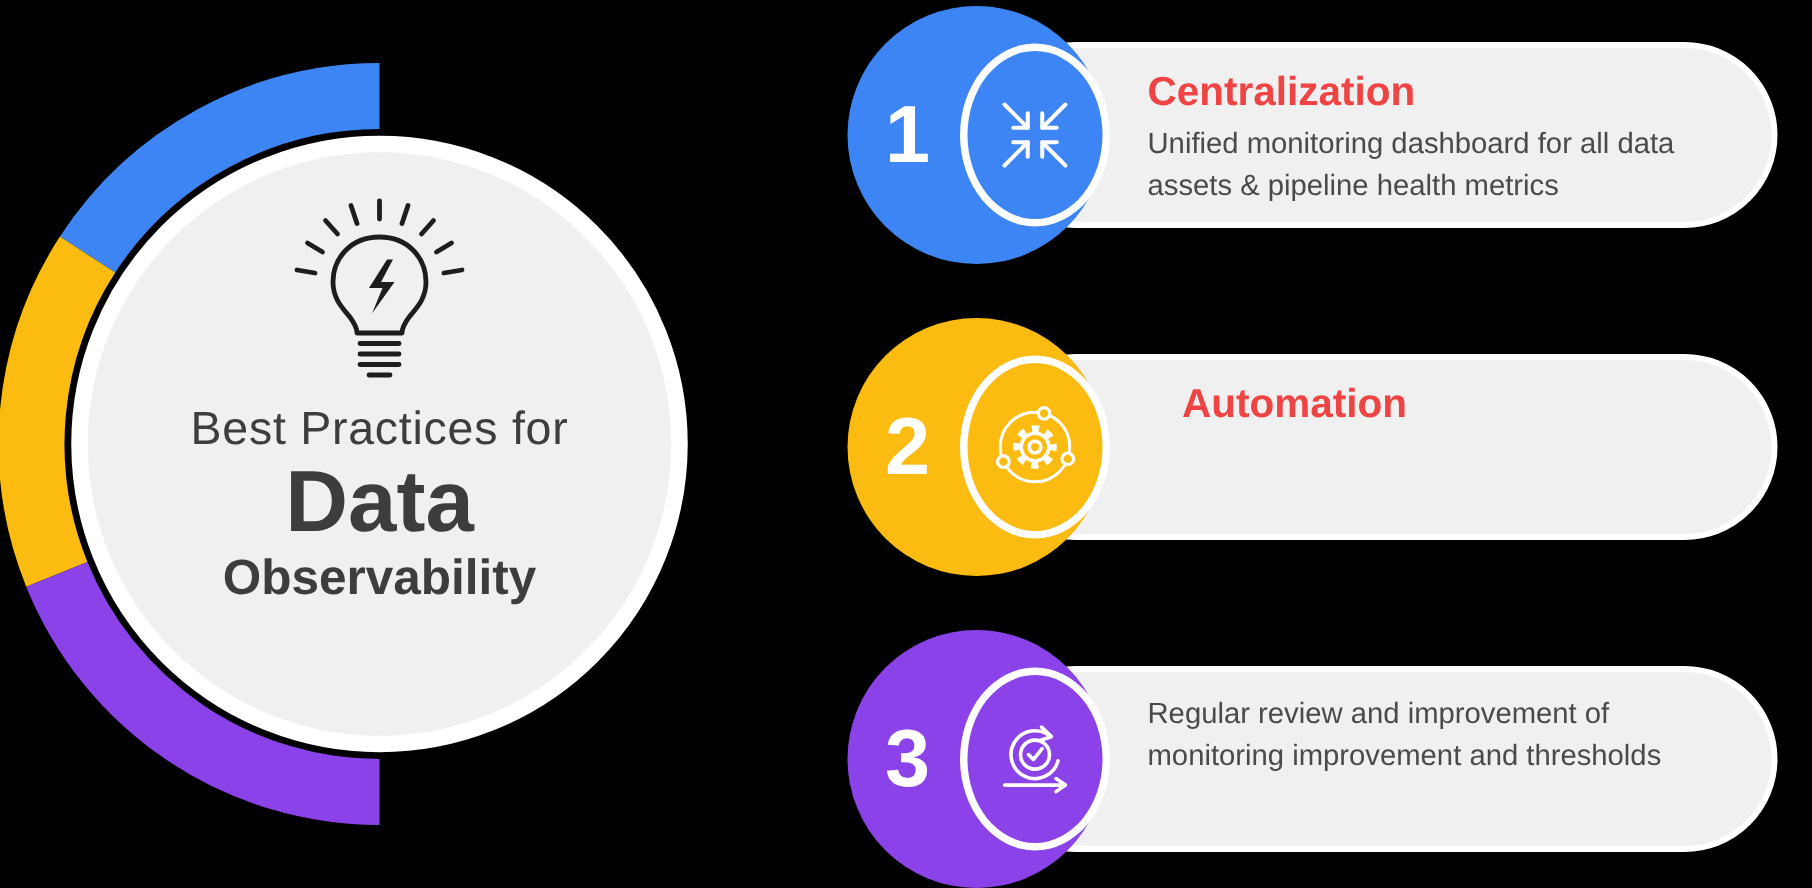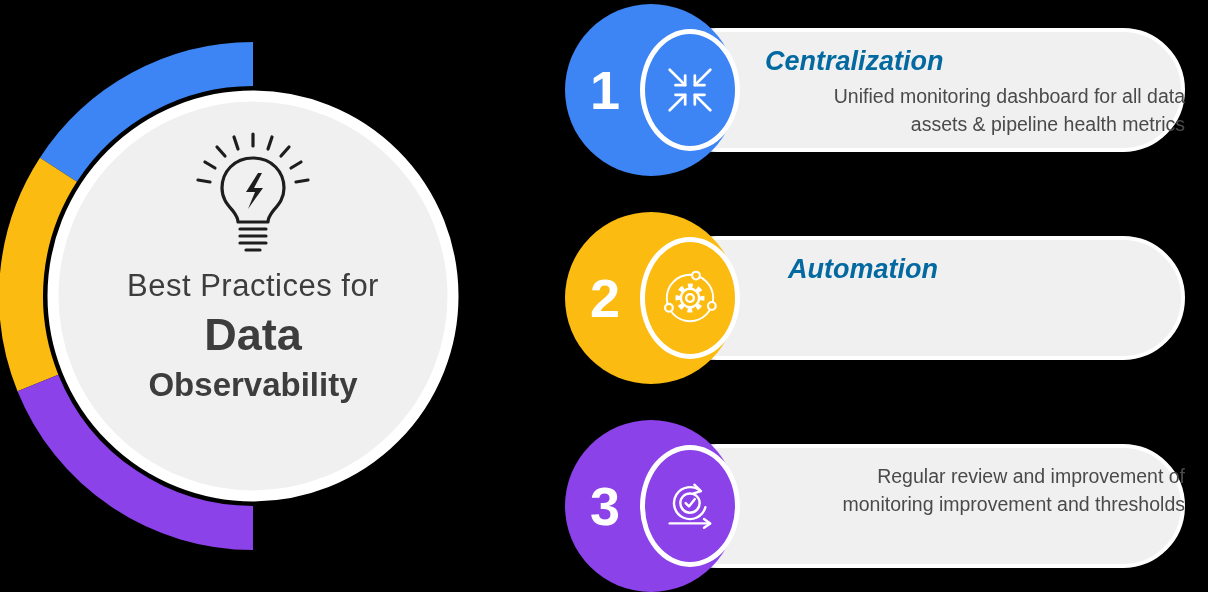--- a/index.html
+++ b/index.html
@@ -7,42 +7,42 @@
     position:relative;width:1208px;height:592px;background:#000;overflow:hidden;
     font-family:"Liberation Sans",sans-serif;
   }
   
   .emblem{position:absolute;left:0;top:0;width:510px;height:592px;}
   .emblem-svg{position:absolute;left:0;top:0;}
   .emblem-text{
     position:absolute;left:63px;top:266px;width:380px;text-align:center;color:#3d3d3d;
   }
   .emblem-line1{font-size:31px;font-weight:400;line-height:40px;letter-spacing:.5px;}
-  .emblem-line2{font-size:45px;font-weight:bold;line-height:50px;margin-top:4px;}
+  .emblem-line2{font-size:58px;font-weight:bold;line-height:50px;margin-top:4px;}
   .emblem-line3{font-size:33px;font-weight:bold;line-height:50px;}
   
   .item-pill{
     position:absolute;left:655px;width:530px;height:124px;background:#f0f0f0;
     border:4px solid #ffffff;border-radius:66px;box-sizing:border-box;z-index:1;
   }
   .item-circle{
     position:absolute;left:565px;width:172px;height:172px;border-radius:50%;z-index:2;
   }
   .item-number{
     position:absolute;left:570px;width:70px;text-align:center;z-index:4;
     color:#ffffff;font-size:54px;font-weight:bold;line-height:80px;
   }
   .item-ring{
     position:absolute;left:640px;width:100px;height:122px;border:5px solid #ffffff;
     border-radius:50%;box-sizing:border-box;z-index:3;
   }
   .item-icon{position:absolute;left:661px;width:58px;height:58px;z-index:4;}
   .item-text{position:absolute;left:765px;width:420px;z-index:2;}
-  .item-title{font-size:27px;font-weight:bold;color:#0369a1;line-height:36px;font-style:italic;}
-  .item-desc{font-size:19.5px;color:#4a4a4a;line-height:27.5px;white-space:pre-line;margin-top:4px;text-align:right;}
+  .item-title{font-size:27px;font-weight:bold;color:#ef4444;line-height:36px;}
+  .item-desc{font-size:19.5px;color:#4a4a4a;line-height:27.5px;white-space:pre-line;margin-top:4px;}
 </style>
 </head>
 <body>
 
 <div class="canvas">
 
   <div class="emblem">
     <svg class="emblem-svg" width="510" height="592" viewBox="0 0 510 592">
 
       <path d="M 253,64 A 232,232 0 0 0 58.4,169.7" fill="none" stroke-width="44" style="stroke: rgb(61, 133, 244);"></path>

